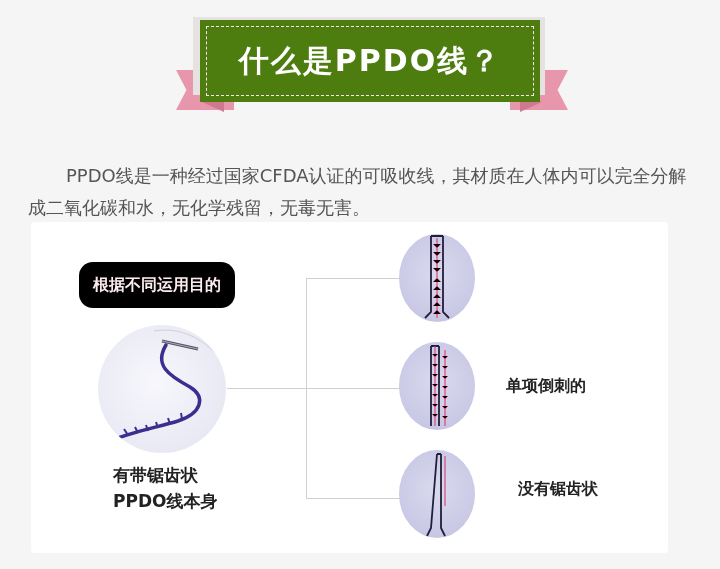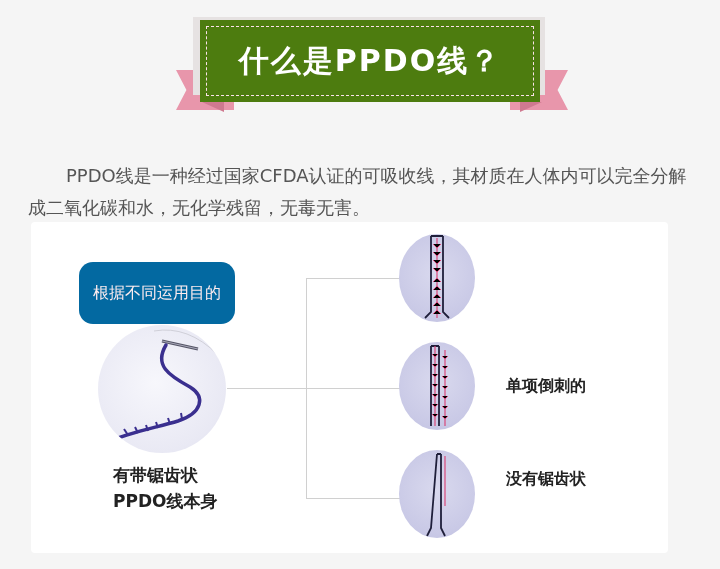--- a/index.html
+++ b/index.html
@@ -35,23 +35,24 @@
       position:absolute; left:28px; top:142px; width:660px;
       font-size:18px; line-height:32px; color:#555555;
       text-indent:38px;
     }
     .card {
       position:absolute; left:31px; top:222px; width:637px; height:331px;
       background:#ffffff; border-radius:4px;
     }
     .tag {
       position:absolute; left:48px; top:40px;
-      background:#0369a1; color:#fdecef;
-      font-size:16px; padding:20px 14px; border-radius:14px;
+      background:#000000; color:#fdecef;
+      font-size:16px; padding:12px 14px; border-radius:14px;
       line-height:22px;
+      font-weight:bold;
     }
     .main-img {
       position:absolute; left:67px; top:103px; width:128px; height:128px;
       border-radius:50%; background:radial-gradient(circle at 45% 45%, #f7f7fc 0%, #e9e9f4 70%, #dcdcee 100%);
       overflow:hidden;
     }
     .main-caption {
       position:absolute; left:82px; top:240px;
       font-size:17px; font-weight:bold; color:#222222; line-height:26px;
     }
@@ -139,16 +140,16 @@
   <div class="variant-label" style="top:151px;">
     <div>单项倒刺的</div>
   </div>
 
   <div class="variant-img" style="top:228px;">
     <svg width="76" height="88" viewBox="0 0 76 88">
       <path d="M38 4 L32 78 L28 86 M42 4 L42 78 L46 86 M38 4 L42 4" stroke="#1f1f3a" stroke-width="1.8" fill="none"></path>
       <line x1="46" y1="6" x2="46" y2="56" stroke="#d8487a" stroke-width="1.2"></line>
     </svg>
   </div>
-  <div class="variant-label" style="top:244px;">
+  <div class="variant-label" style="top:254px;margin-left:12px;">
     <div>没有锯齿状</div>
   </div>
 </div>
 
 </body></html>

